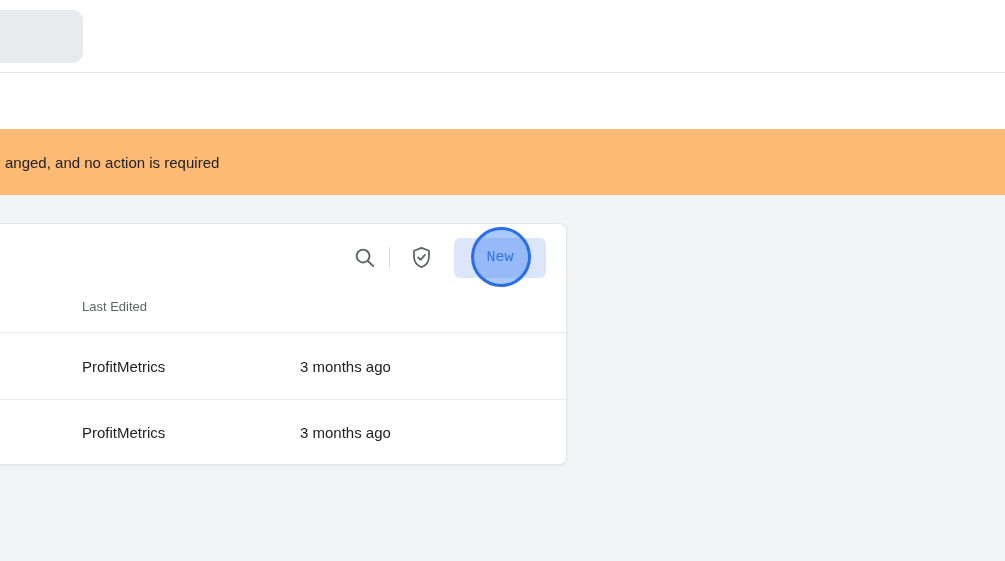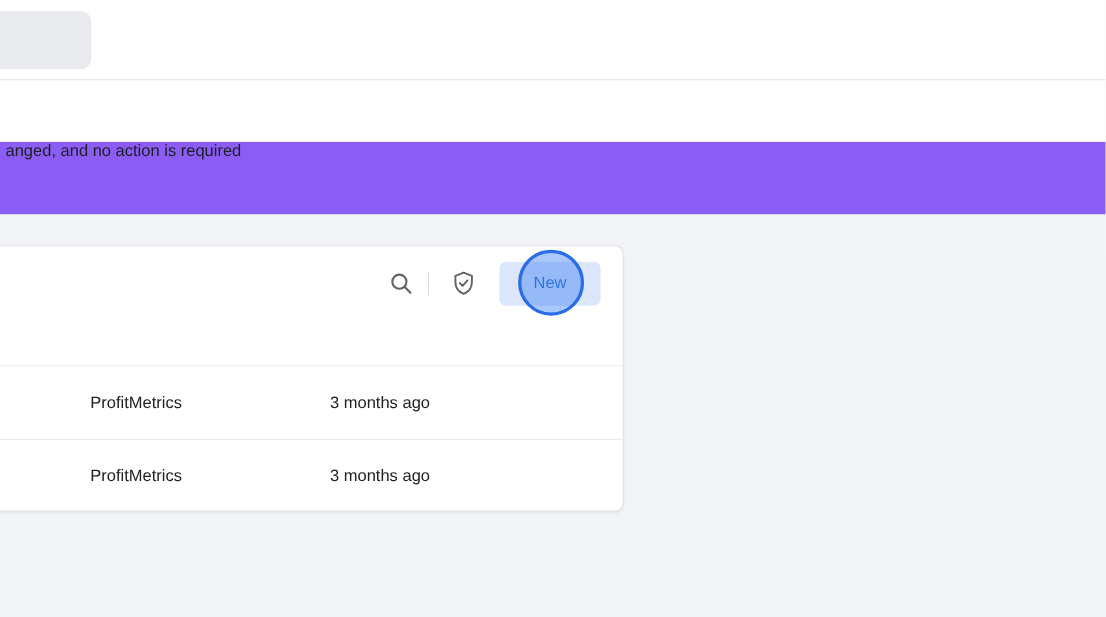--- a/index.html
+++ b/index.html
@@ -26,22 +26,23 @@
     left: 0; top: 72px;
     width: 100%; height: 1px;
     background: #e3e4e6;
   }
 
   
   .banner {
     position: absolute;
     left: 0; top: 129px;
     width: 100%; height: 66px;
-    background: #8b5cf6;
+    background: #fdba74;
     display: flex;
+    align-items: center;
   }
   .banner-text {
     margin-left: 5px;
     font-size: 15px;
     color: #202124;
     white-space: nowrap;
   }
 
   
   .lower-bg {
@@ -84,21 +85,21 @@
     background: #dadce0;
     margin-right: 18px;
   }
   .icon-btn.shield { margin-right: 20px; }
   .new-btn {
     width: 92px; height: 40px;
     border: none;
     border-radius: 6px;
     background: #dbe6fa;
     color: #1a66d2;
-    font-family: Liberation Sans, sans-serif;
+    font-family: Liberation Mono, monospace;
     font-size: 15px;
     font-weight: 500;
     cursor: pointer;
   }
 
   .thead, .trow {
     display: grid;
     grid-template-columns: 218px 1fr;
     padding-left: 111px;
     align-items: center;
@@ -162,20 +163,21 @@
           <path d="M12 2.8 L4.8 5.5 V11 c0 4.9 3 8.6 7.2 10.2 C16.2 19.6 19.2 15.9 19.2 11 V5.5 Z" stroke-linejoin="round"></path>
           <path d="M8.7 11.9 l2.4 2.4 4.2-4.8" stroke-linecap="round" stroke-linejoin="round"></path>
         </svg>
       </span>
     </button>
 
     <button class="new-btn">New</button>
   </div>
 
   <div class="thead">
+    <span>Last Edited</span>
   </div>
 
   <div class="trow first">
     <span>ProfitMetrics</span>
     <span>3 months ago</span>
   </div>
 
   <div class="trow last">
     <span>ProfitMetrics</span>
     <span>3 months ago</span>

